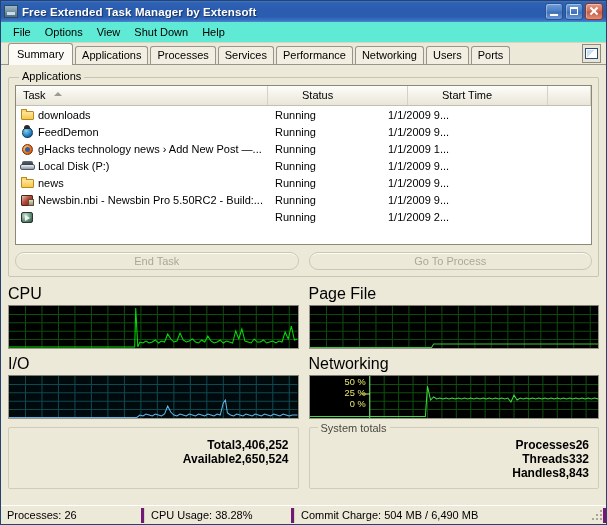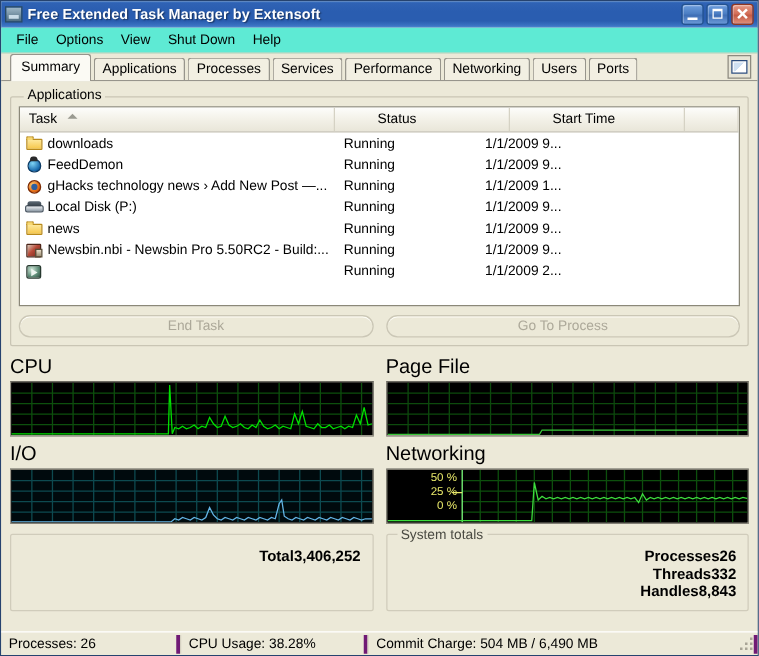--- a/index.html
+++ b/index.html
@@ -670,20 +670,24 @@
 
     </div>
 
     <div class="infos">
 
       <div class="info-box">
         <div class="info-row">
           <span class="k">Total</span>
           <span class="v">3,406,252</span>
         </div>
+        <div class="info-row">
+          <span class="k">Available</span>
+          <span class="v">2,650,524</span>
+        </div>
       </div>
 
       <div class="info-box">
         <div class="info-title">System totals</div>
         <div class="info-row">
           <span class="k">Processes</span>
           <span class="v">26</span>
         </div>
         <div class="info-row">
           <span class="k">Threads</span>

